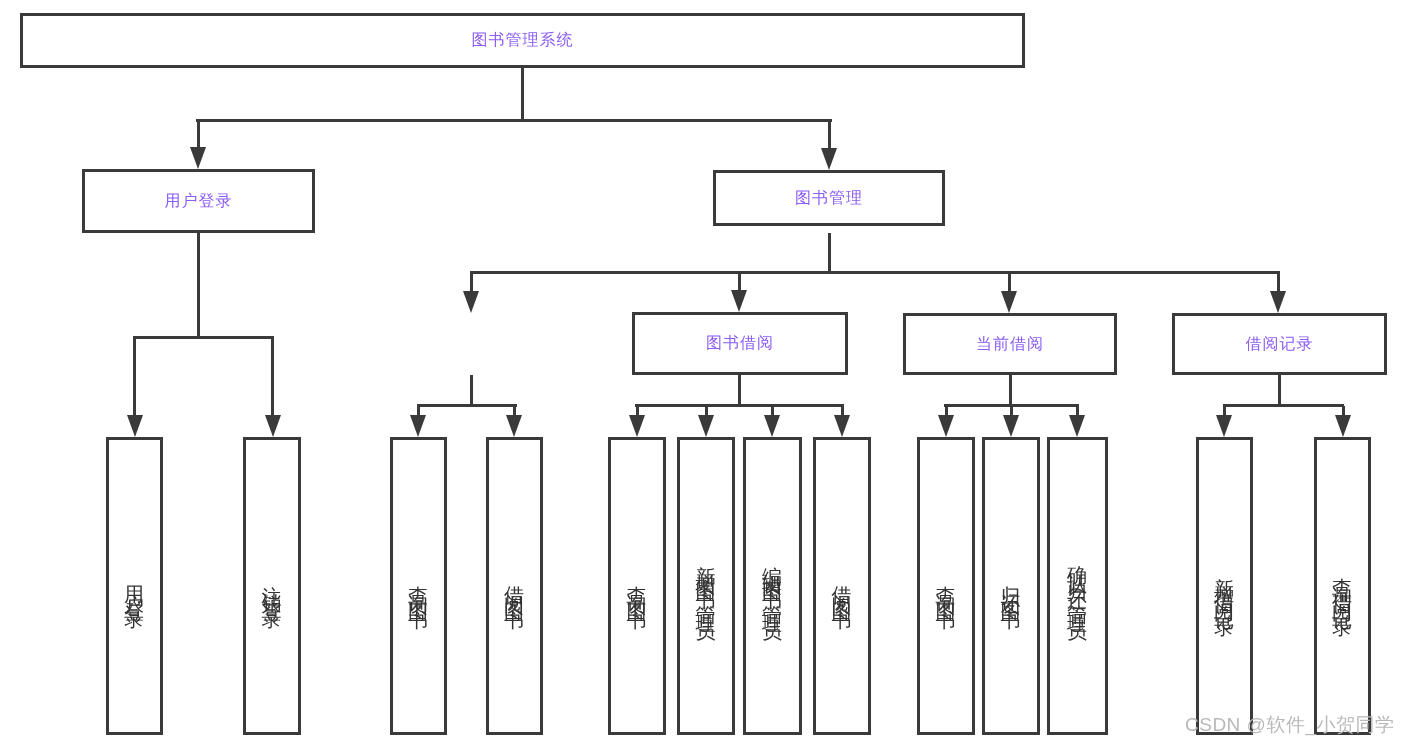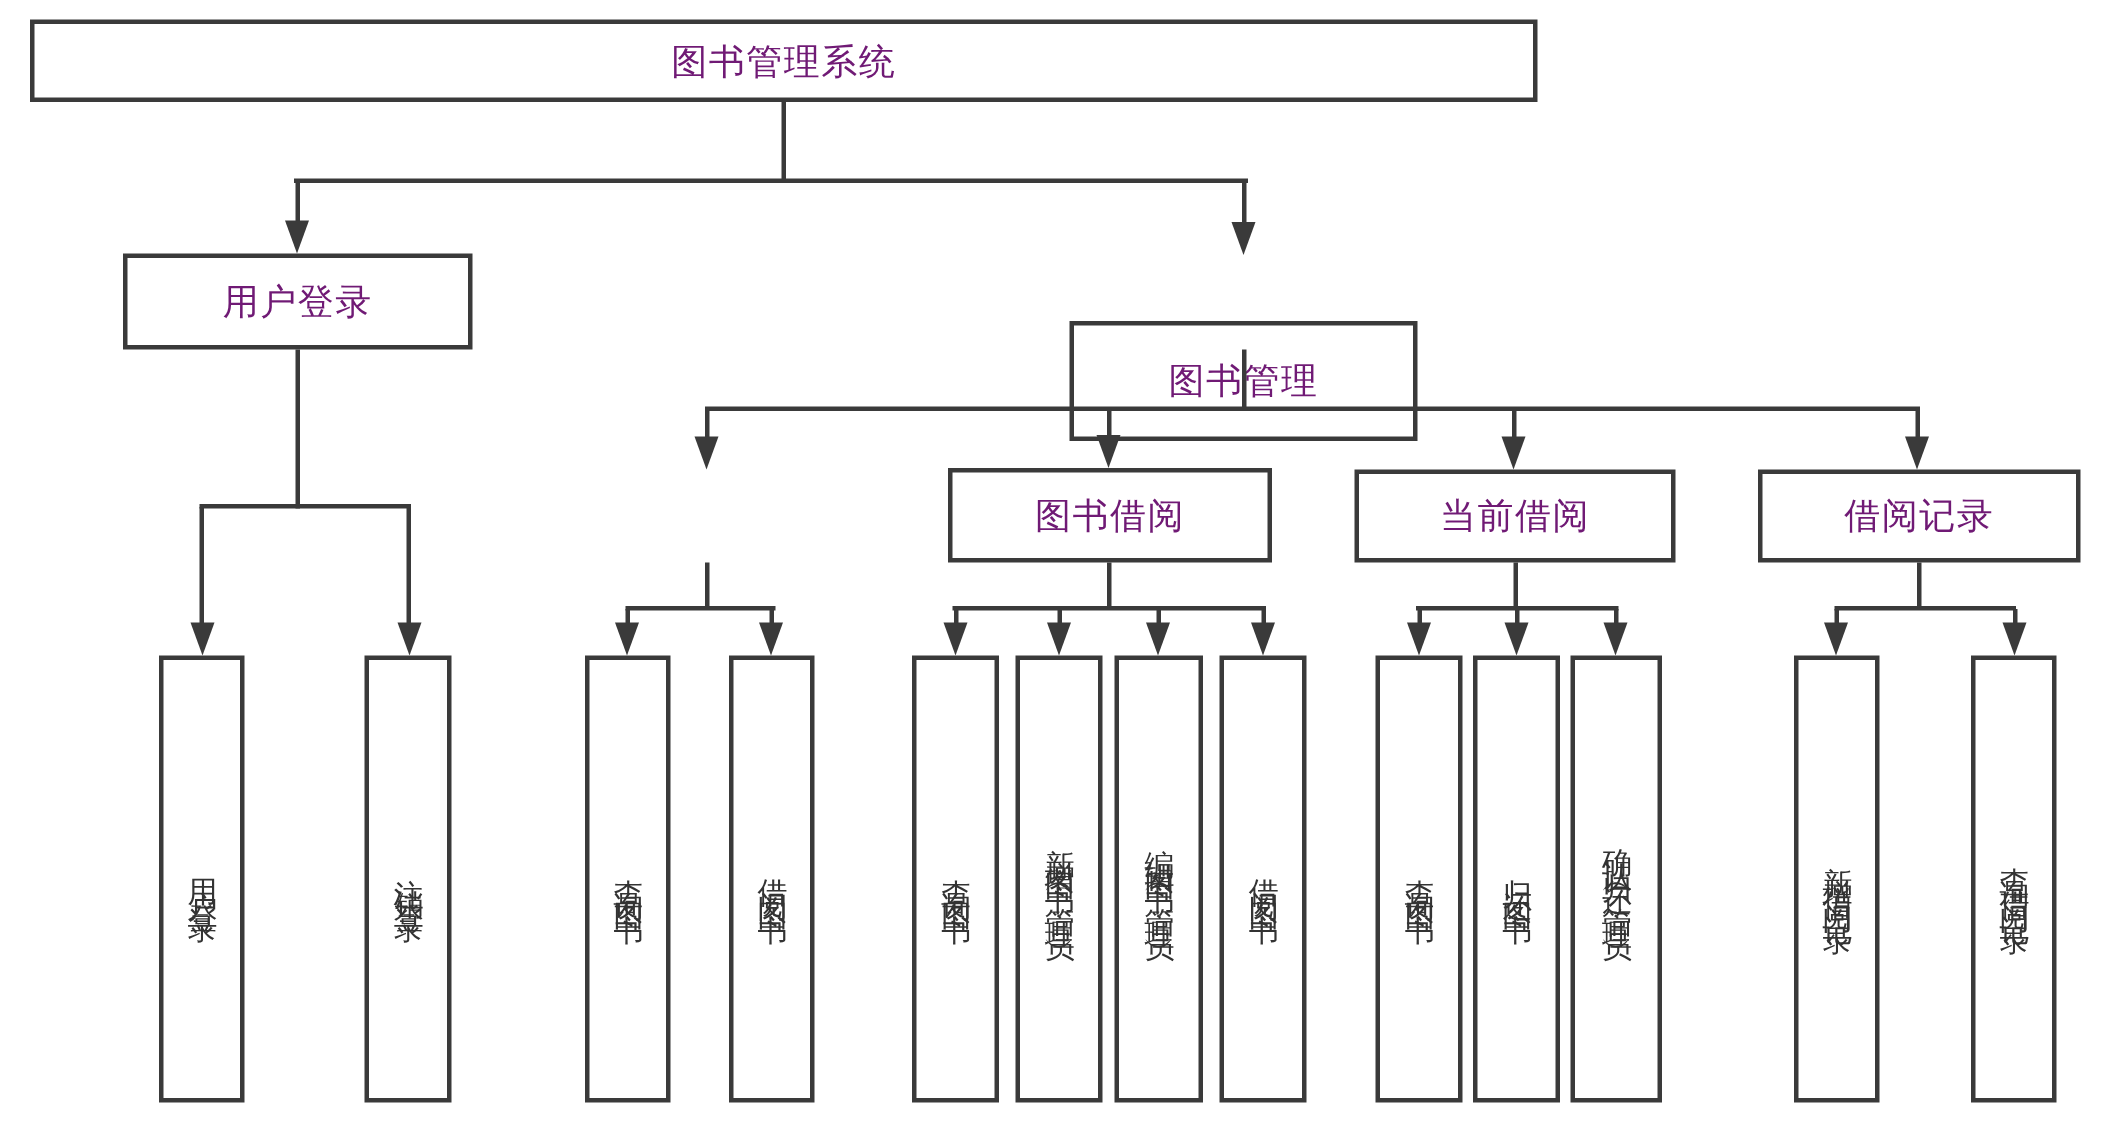--- a/index.html
+++ b/index.html
@@ -5,21 +5,21 @@
   html,body{margin:0;padding:0;background:#fff;}
   .canvas{
     position:relative;width:1405px;height:747px;background:#ffffff;
     font-family:"Liberation Sans","DejaVu Sans",sans-serif;overflow:hidden;
   }
   .box{
     position:absolute;box-sizing:border-box;border:3px solid #3a3a3a;background:#fff;
     display:flex;align-items:center;justify-content:center;
   }
   .box-h .label{
-    font-size:24px;color:#701a75;letter-spacing:1px;white-space:nowrap;
+    font-size:16px;color:#8b5cf6;letter-spacing:1px;white-space:nowrap;
   }
   .box-v .label{
     writing-mode:vertical-rl;text-orientation:mixed;
     font-size:20px;color:#333;letter-spacing:8px;line-height:1;
   }
   .vline,.hline{position:absolute;background:#3a3a3a;}
   .vline{width:3px;}
   .hline{height:3px;}
   .arrowhead{
     position:absolute;width:0;height:0;
@@ -37,21 +37,21 @@
 <div class="canvas">
 
   <div class="box box-h" style="left:20px;top:13px;width:1005px;height:55px;">
     <span class="label">图书管理系统</span>
   </div>
 
   <div class="box box-h" style="left:82px;top:169px;width:233px;height:64px;">
     <span class="label">用户登录</span>
   </div>
 
-  <div class="box box-h" style="left:713px;top:170px;width:232px;height:80px;margin-top:44px;">
+  <div class="box box-h" style="left:713px;top:170px;width:232px;height:56px;">
     <span class="label">图书管理</span>
   </div>
 
 
   <div class="box box-h" style="left:632px;top:312px;width:216px;height:63px;">
     <span class="label">图书借阅</span>
   </div>
 
   <div class="box box-h" style="left:903px;top:313px;width:214px;height:62px;">
     <span class="label">当前借阅</span>
@@ -157,14 +157,15 @@
   <div class="vline" style="left:1076px;top:406px;height:11px;"></div>
   <div class="arrowhead" style="left:1069px;top:415px;"></div>
 
   <div class="vline" style="left:1278px;top:375px;height:31px;"></div>
   <div class="hline" style="left:1223px;top:404px;width:121px;"></div>
   <div class="vline" style="left:1223px;top:406px;height:11px;"></div>
   <div class="arrowhead" style="left:1216px;top:415px;"></div>
   <div class="vline" style="left:1342px;top:406px;height:11px;"></div>
   <div class="arrowhead" style="left:1335px;top:415px;"></div>
 
+  <div class="watermark">CSDN @软件_小贺同学</div>
 
 </div>
 
 </body></html>

